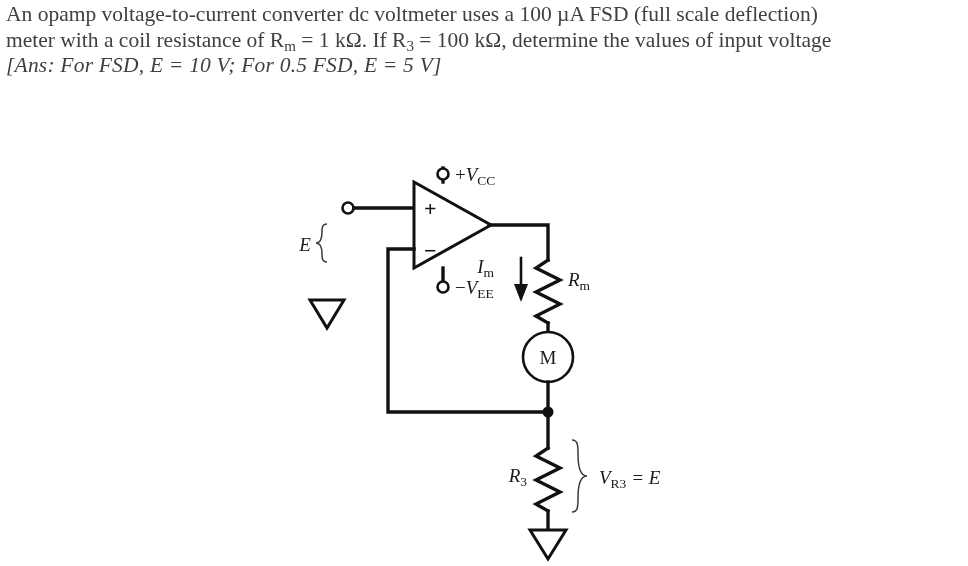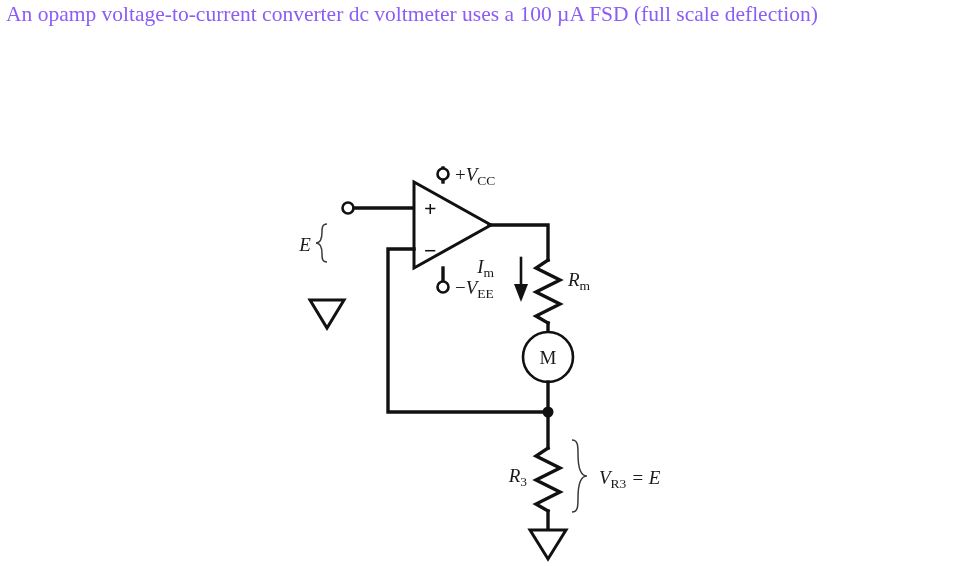--- a/index.html
+++ b/index.html
@@ -16,21 +16,21 @@
     overflow: hidden;
   }
 
   #question-text {
     position: absolute;
     left: 6px;
     top: 2px;
     width: 956px;
     font-size: 21.5px;
     line-height: 25.5px;
-    color: #8b5cf6;
+    color: #404040;
     white-space: normal;
   }
   .qline {
     display: block;
     white-space: nowrap;
   }
   .ans-line {
     font-style: italic;
     letter-spacing: 0.2px;
   }
@@ -111,20 +111,22 @@
     font-family: "Liberation Serif", "DejaVu Serif", serif;
     fill: #1a1a1a;
     font-size: 19px;
   }
 </style>
 </head>
 <body>
 
 <div id="question-text">
   <span class="qline">An opamp voltage-to-current converter dc voltmeter uses a 100 µA FSD (full scale deflection)</span>
+  <span class="qline"><span>meter with a coil resistance of R</span><sub>m</sub><span> = 1 kΩ. If R</span><sub>3</sub><span> = 100 kΩ, determine the values of input voltage</span></span>
+  <span class="qline ans-line">[Ans: For FSD, E = 10 V; For 0.5 FSD, E = 5 V]</span>
 </div>
 
 <div id="circuit-figure">
 <svg id="circuit-svg" width="968" height="416" viewBox="0 0 968 416" xmlns="http://www.w3.org/2000/svg">
 
   <circle class="term-circle" cx="348" cy="58" r="5.5"></circle>
   <path class="wire" d="M 354 58 L 414 58"></path>
 
   <path class="thinline" d="M 327 51 C 322 51 322 55 322 59 C 322 66 320 70 316 70 C 320 70 322 74 322 81 C 322 85 322 89 327 89" transform="translate(0,23)"></path>
   <text class="sig sig-italic" x="305" y="101" text-anchor="middle">E</text>

